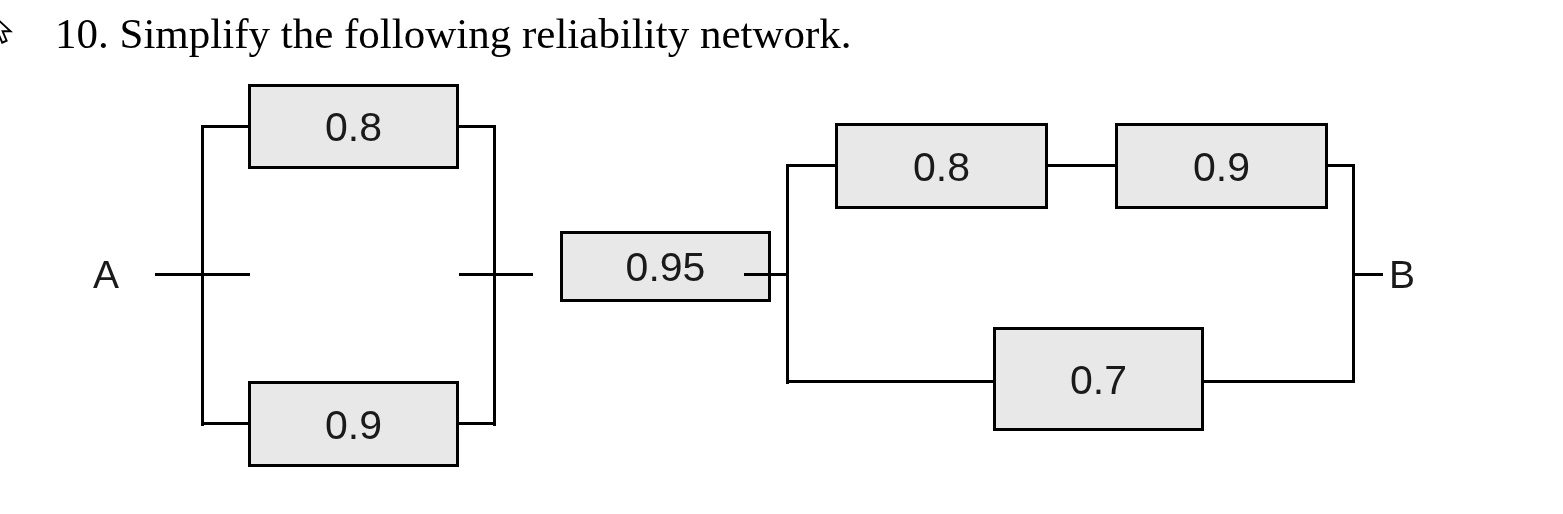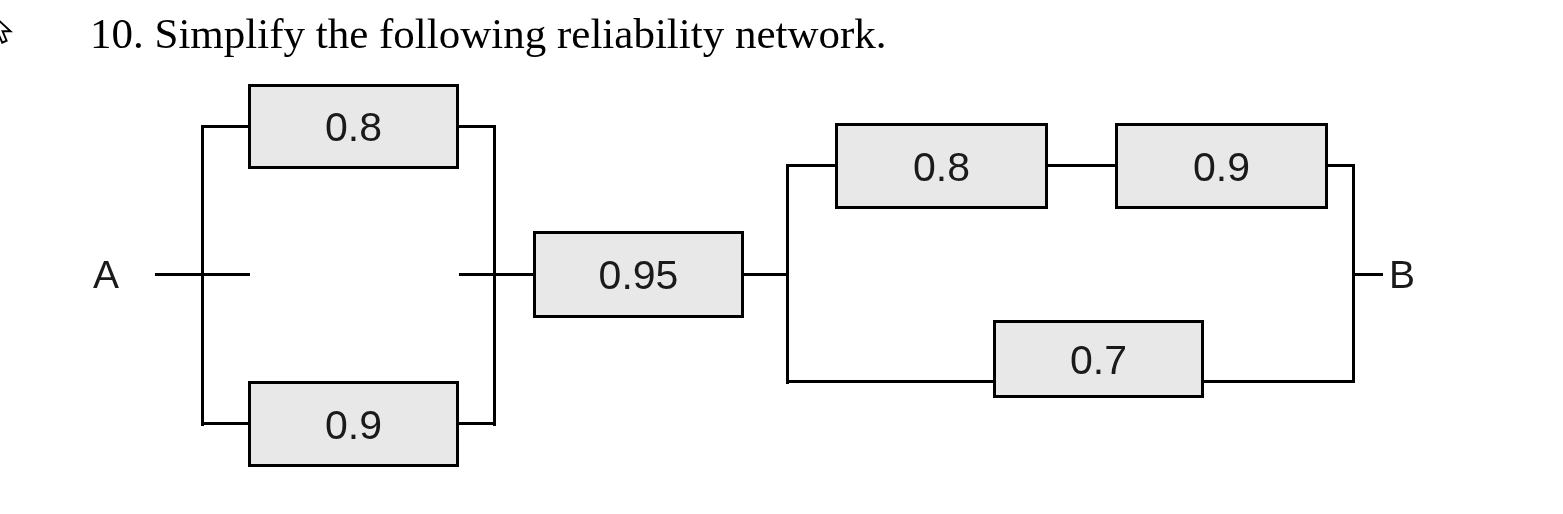--- a/index.html
+++ b/index.html
@@ -15,21 +15,20 @@
     --block-fill: #e8e8e8;
     --text: #1a1a1a;
   }
   .title {
     position: absolute;
     left: 55px; top: 9px;
     font-family: "Liberation Serif", serif;
     font-size: 43px;
     color: #000000;
     white-space: nowrap;
-    margin-left: 35px;
   }
   .cursor {
     position: absolute;
     left: -11px; top: 12px;
     width: 30px; height: 38px;
   }
   .diagram { position: absolute; left: 0; top: 0; width: 1563px; height: 514px; }
   .hl { position: absolute; height: 3px; background: var(--line); }
   .vl { position: absolute; width: 3px; background: var(--line); }
   .block {
@@ -75,39 +74,39 @@
   <div class="hl" style="left:201px; top:422px; width:47px;"></div>
   <div class="hl" style="left:459px; top:422px; width:37px;"></div>
 
   <div class="block" style="left:248px; top:84px;  width:211px; height:85px;">
     <span>0.8</span>
   </div>
   <div class="block" style="left:248px; top:381px; width:211px; height:86px;">
     <span>0.9</span>
   </div>
 
-  <div class="block" style="left:533px; top:231px; width:211px; height:87px;">
+  <div class="block" style="left:560px; top:231px; width:211px; height:71px;">
     <span>0.95</span>
   </div>
   <div class="hl" style="left:744px; top:273px; width:45px;"></div>
 
   <div class="vl" style="left:786px;  top:164px; height:220px;"></div>
   <div class="vl" style="left:1352px; top:164px; height:219px;"></div>
   <div class="hl" style="left:786px;  top:164px; width:49px;"></div>
   <div class="hl" style="left:1048px; top:164px; width:67px;"></div>
   <div class="hl" style="left:1328px; top:164px; width:27px;"></div>
   <div class="hl" style="left:786px;  top:380px; width:207px;"></div>
   <div class="hl" style="left:1204px; top:380px; width:151px;"></div>
 
   <div class="block" style="left:835px;  top:123px; width:213px; height:86px;">
     <span>0.8</span>
   </div>
   <div class="block" style="left:1115px; top:123px; width:213px; height:86px;">
     <span>0.9</span>
   </div>
-  <div class="block" style="left:993px;  top:320px; width:211px; height:78px;">
+  <div class="block" style="left:993px;  top:327px; width:211px; height:104px;">
     <span>0.7</span>
   </div>
 
   <div class="hl" style="left:1355px; top:273px; width:28px;"></div>
   <div class="node-label" style="left:1380px; top:252px;">B</div>
 
 </div>
 
 </body></html>

